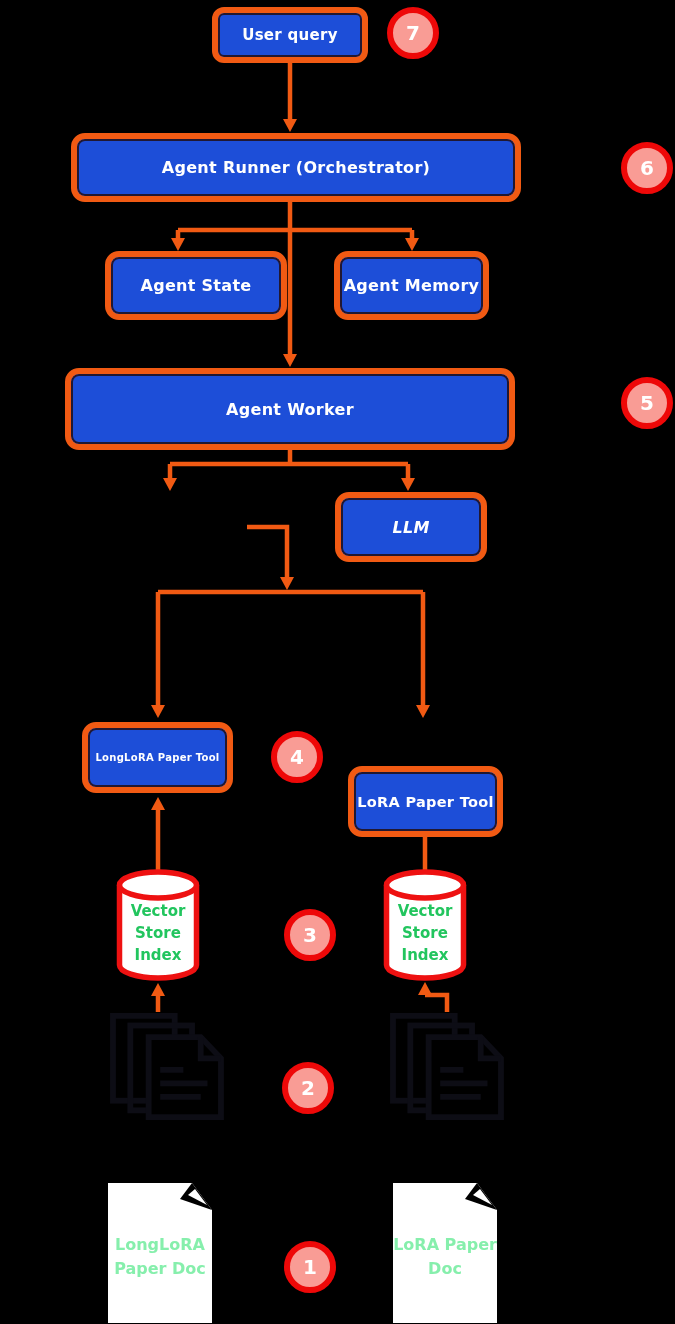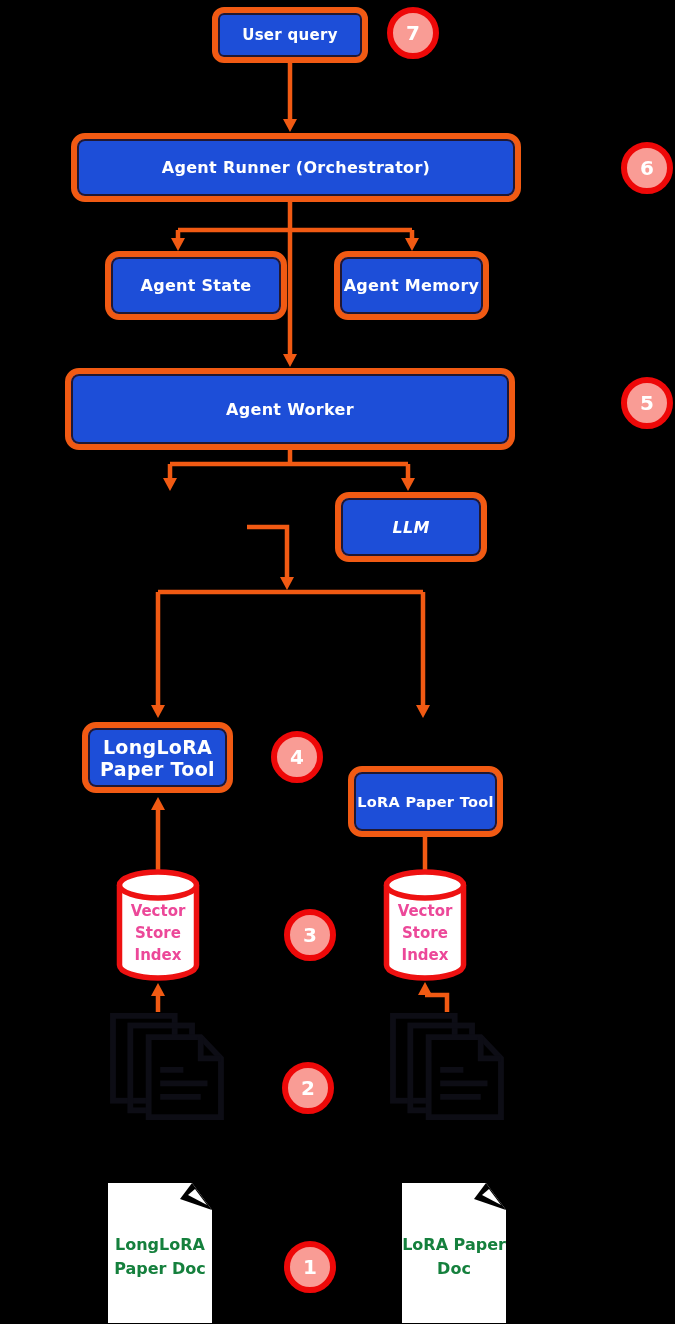--- a/index.html
+++ b/index.html
@@ -12,27 +12,27 @@
     position:absolute;box-sizing:border-box;z-index:2;
     background:#1d4ed8;border:6px solid #f15a13;border-radius:14px;
     box-shadow:inset 0 0 0 2px #211832;
     color:#fff;display:flex;align-items:center;justify-content:center;
     text-align:center;font-size:16px;font-weight:600;letter-spacing:.3px;
   }
   .node.small{border-radius:12px;font-size:15px;}
   .cylinder{position:absolute;z-index:2;}
   .cylinder .cyl-text{
     position:absolute;left:0;top:32px;width:100%;text-align:center;
-    color:#ec4899;font-size:15px;font-weight:600;line-height:1.45;
+    color:#22c55e;font-size:15px;font-weight:600;line-height:1.45;
   }
   .stack-icon{position:absolute;z-index:2;}
   .doc{position:absolute;z-index:2;}
   .doc .doc-text{
     position:absolute;left:0;top:50px;width:100%;text-align:center;
-    color:#15803d;font-size:16px;font-weight:600;line-height:1.5;
+    color:#86efac;font-size:16px;font-weight:600;line-height:1.5;
   }
   .step{
     position:absolute;box-sizing:border-box;z-index:3;
     width:52px;height:52px;border-radius:50%;
     background:#f99c95;border:6px solid #ee0808;
     display:flex;align-items:center;justify-content:center;
     color:#fff;font-size:20px;font-weight:700;
   }
 </style>
 </head>
@@ -87,21 +87,21 @@
 
   <div class="node" style="left:65px;top:368px;width:450px;height:82px;">
     <span>Agent Worker</span>
   </div>
 
 
   <div class="node" style="left:335px;top:492px;width:152px;height:70px;font-style:italic;">
     <span>LLM</span>
   </div>
 
-  <div class="node" style="left:82px;top:722px;width:151px;height:71px;font-size:19px;">
+  <div class="node" style="left:82px;top:722px;width:151px;height:71px;font-size:10px;">
     <span>LongLoRA Paper Tool</span>
   </div>
 
   <div class="node" style="left:348px;top:722px;width:155px;height:71px;font-size:14.5px;margin-top:44px;">
     <span>LoRA Paper Tool</span>
   </div>
 
   <div class="cylinder" style="left:116px;top:869px;width:84px;height:114px;">
     <svg width="84" height="114" viewBox="0 0 84 114">
       <path d="M3.5 16 V96 A38.5 13 0 0 0 80.5 96 V16" fill="#ffffff" stroke="#ee1111" stroke-width="5.5"></path>
@@ -153,21 +153,21 @@
       <polygon points="0,0 84,0 104,27 104,140 0,140" fill="#ffffff"></polygon>
       <polygon points="84,0 104,27 72,16" fill="#000000"></polygon>
       <polygon points="87,6 99,22 80,12" fill="#ffffff"></polygon>
     </svg>
     <div class="doc-text">
       <div>LongLoRA</div>
       <div>Paper Doc</div>
     </div>
   </div>
 
-  <div class="doc" style="left:393px;top:1183px;width:104px;height:140px;margin-left:9px;">
+  <div class="doc" style="left:393px;top:1183px;width:104px;height:140px;">
     <svg width="104" height="140" viewBox="0 0 104 140">
       <polygon points="0,0 84,0 104,27 104,140 0,140" fill="#ffffff"></polygon>
       <polygon points="84,0 104,27 72,16" fill="#000000"></polygon>
       <polygon points="87,6 99,22 80,12" fill="#ffffff"></polygon>
     </svg>
     <div class="doc-text">
       <div>LoRA Paper</div>
       <div>Doc</div>
     </div>
   </div>

